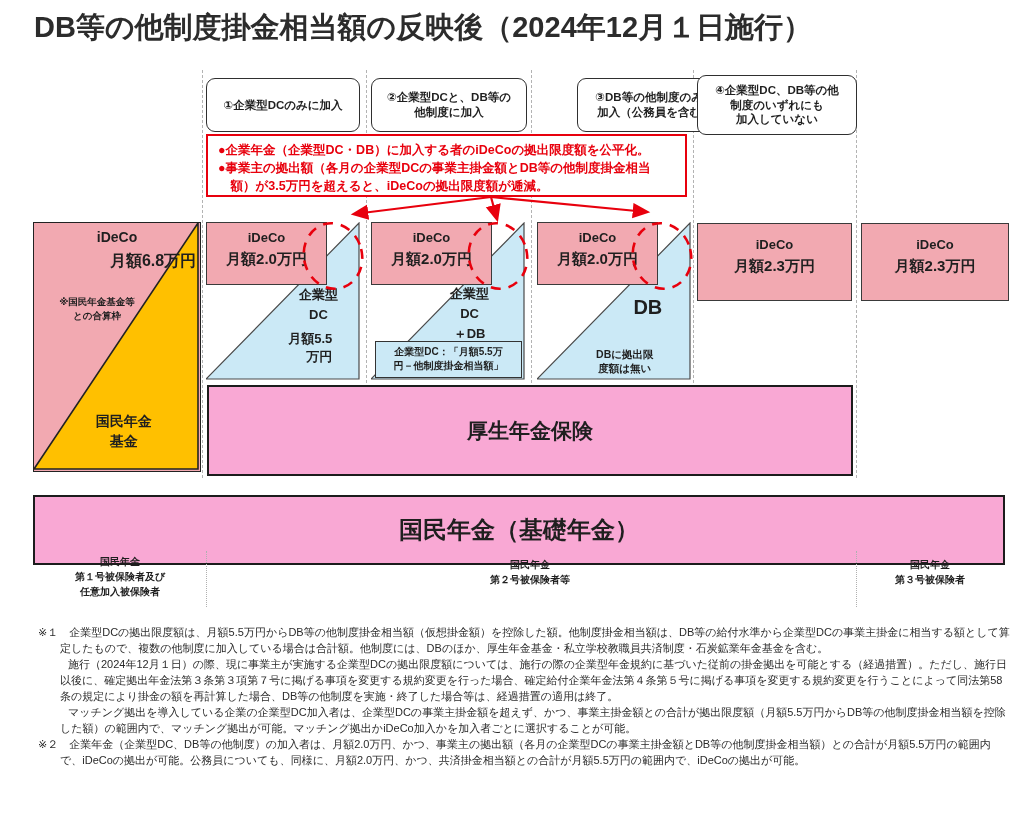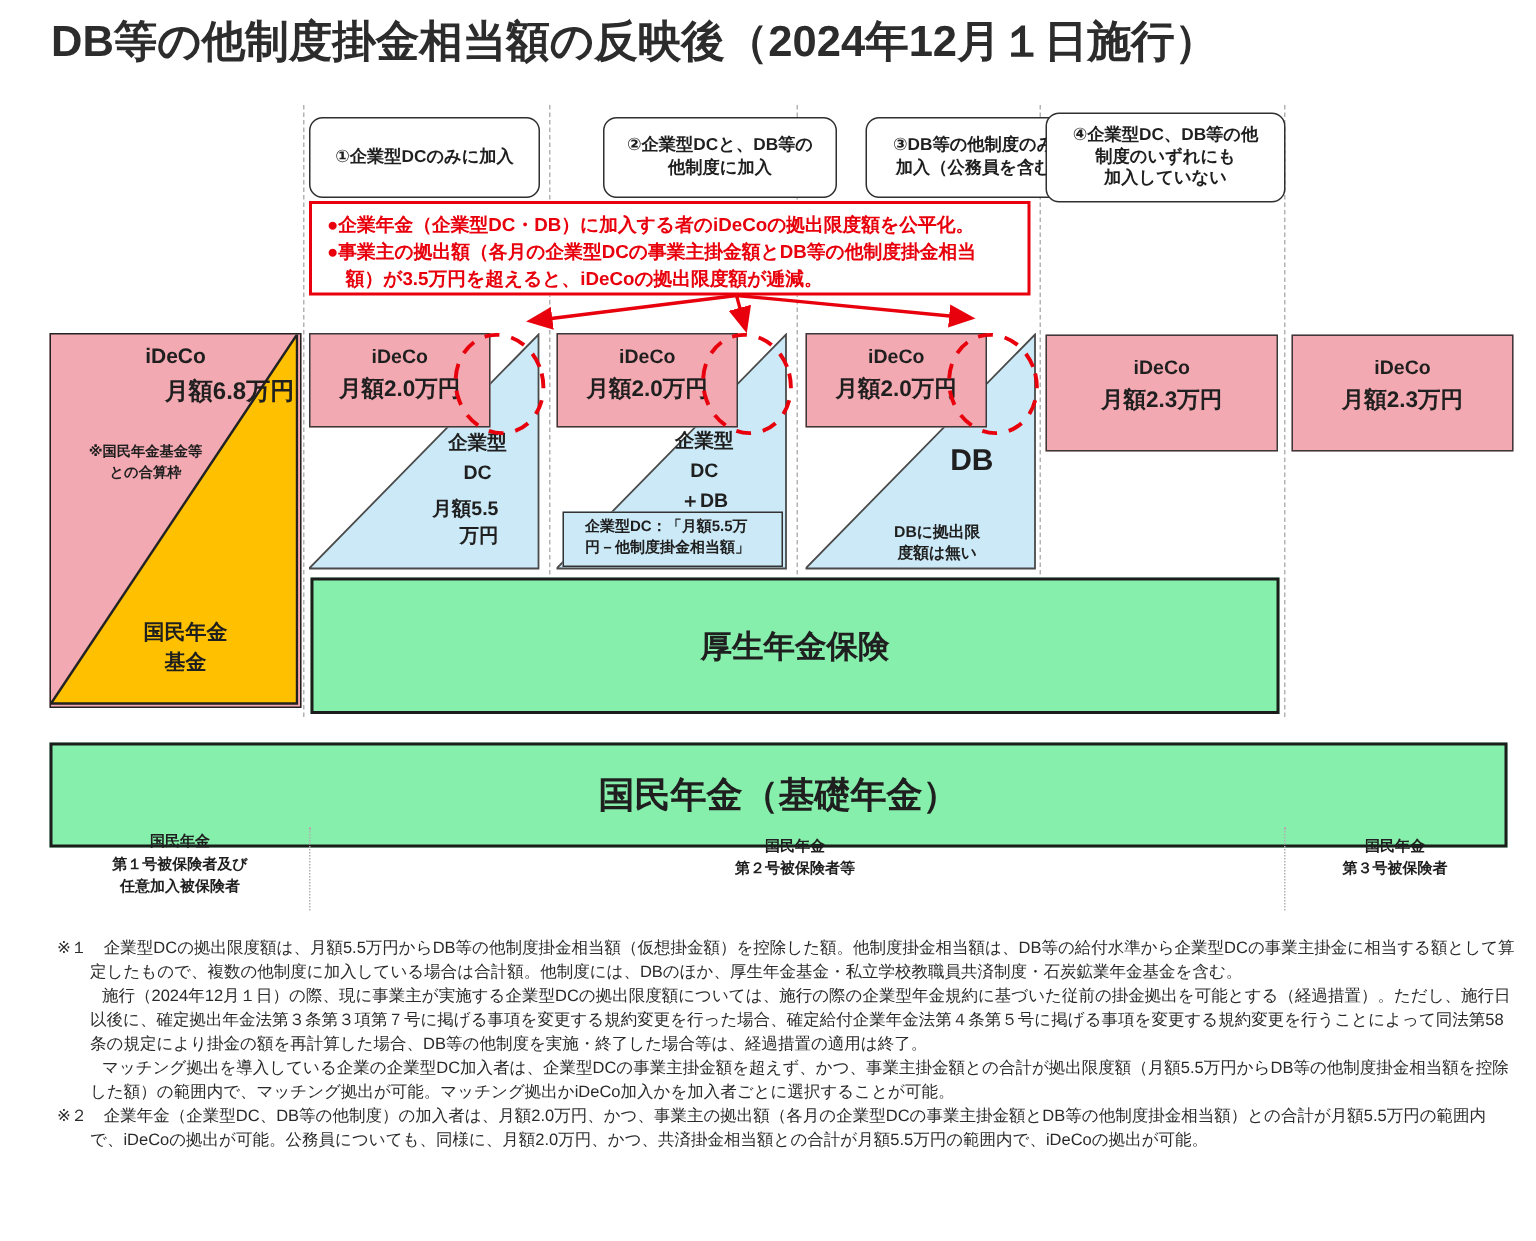--- a/index.html
+++ b/index.html
@@ -20,23 +20,23 @@
               font-weight:bold;font-size:12.5px;line-height:1.45;padding:5px 6px 3px 10px;box-sizing:border-box;}
   .plan-col{overflow:visible;}
   .tri-svg{position:absolute;left:0;top:0;}
   .pink-rect{position:absolute;background:var(--pink);border:1.7px solid #3a3a3a;
              text-align:center;box-sizing:border-box;}
   .ideco-t{font-weight:bold;font-size:13px;margin-top:7px;}
   .ideco-a{font-weight:bold;font-size:15px;margin-top:5px;}
   .plan-label{position:absolute;font-weight:bold;font-size:13px;text-align:center;line-height:1.55;transform:translateX(-50%);}
   .plan-sub{position:absolute;font-weight:bold;font-size:13px;text-align:center;transform:translateX(-50%);}
   .plan-note{position:absolute;border:1.3px solid #333;background:var(--blue);
-             font-weight:bold;font-size:10px;line-height:1.35;text-align:left;
+             font-weight:bold;font-size:10px;line-height:1.35;text-align:center;
              padding:3px 14px;box-sizing:border-box;}
-  .band{border:2.4px solid #1c1c1c;background:#86efac;display:flex;align-items:center;
+  .band{border:2.4px solid #1c1c1c;background:#f9a8d4;display:flex;align-items:center;
         justify-content:center;font-weight:bold;box-sizing:border-box;}
   .insured{font-size:10px;font-weight:bold;text-align:center;line-height:1.5;transform:translateX(-50%);}
   .foot{left:38px;width:972px;font-size:11px;line-height:1.45;color:#2a2a2a;}
   .foot p{margin:0;}
   .foot .hang{padding-left:22px;text-indent:-22px;}
   .foot .ind{padding-left:22px;text-indent:8px;}
   .se-note{font-weight:bold;font-size:9.5px;line-height:1.5;text-align:center;}
   .fund-label{font-weight:bold;font-size:14px;line-height:1.45;text-align:center;transform:translateX(-50%);}
   .overlay{position:absolute;left:0;top:0;pointer-events:none;z-index:6;}
 </style>
@@ -47,21 +47,21 @@
 
   <div class="abs page-title">DB等の他制度掛金相当額の反映後（2024年12月１日施行）</div>
 
   <div class="abs v-sep" style="left:202px;top:70px;height:408px;"></div>
   <div class="abs v-sep" style="left:366px;top:70px;height:313px;"></div>
   <div class="abs v-sep" style="left:531px;top:70px;height:313px;"></div>
   <div class="abs v-sep" style="left:693px;top:70px;height:313px;"></div>
   <div class="abs v-sep" style="left:856px;top:70px;height:408px;"></div>
 
   <div class="abs hdr-card pre" style="left:206px;top:78px;width:152px;height:52px;">①企業型DCのみに加入</div>
-  <div class="abs hdr-card pre" style="left:371px;top:78px;width:154px;height:52px;margin-left:31px;">②企業型DCと、DB等の
+  <div class="abs hdr-card pre" style="left:371px;top:78px;width:154px;height:52px;">②企業型DCと、DB等の
 他制度に加入</div>
   <div class="abs hdr-card pre" style="left:538px;top:78px;width:154px;height:52px;margin-left:39px;">③DB等の他制度のみに
 加入（公務員を含む）</div>
   <div class="abs hdr-card pre" style="left:697px;top:75px;width:158px;height:58px;">④企業型DC、DB等の他
 制度のいずれにも
 加入していない</div>
 
   <div class="abs notice-box pre" style="left:206px;top:134px;width:481px;height:63px;">●企業年金（企業型DC・DB）に加入する者のiDeCoの拠出限度額を公平化。
 ●事業主の拠出額（各月の企業型DCの事業主掛金額とDB等の他制度掛金相当
 　額）が3.5万円を超えると、iDeCoの拠出限度額が逓減。</div>

